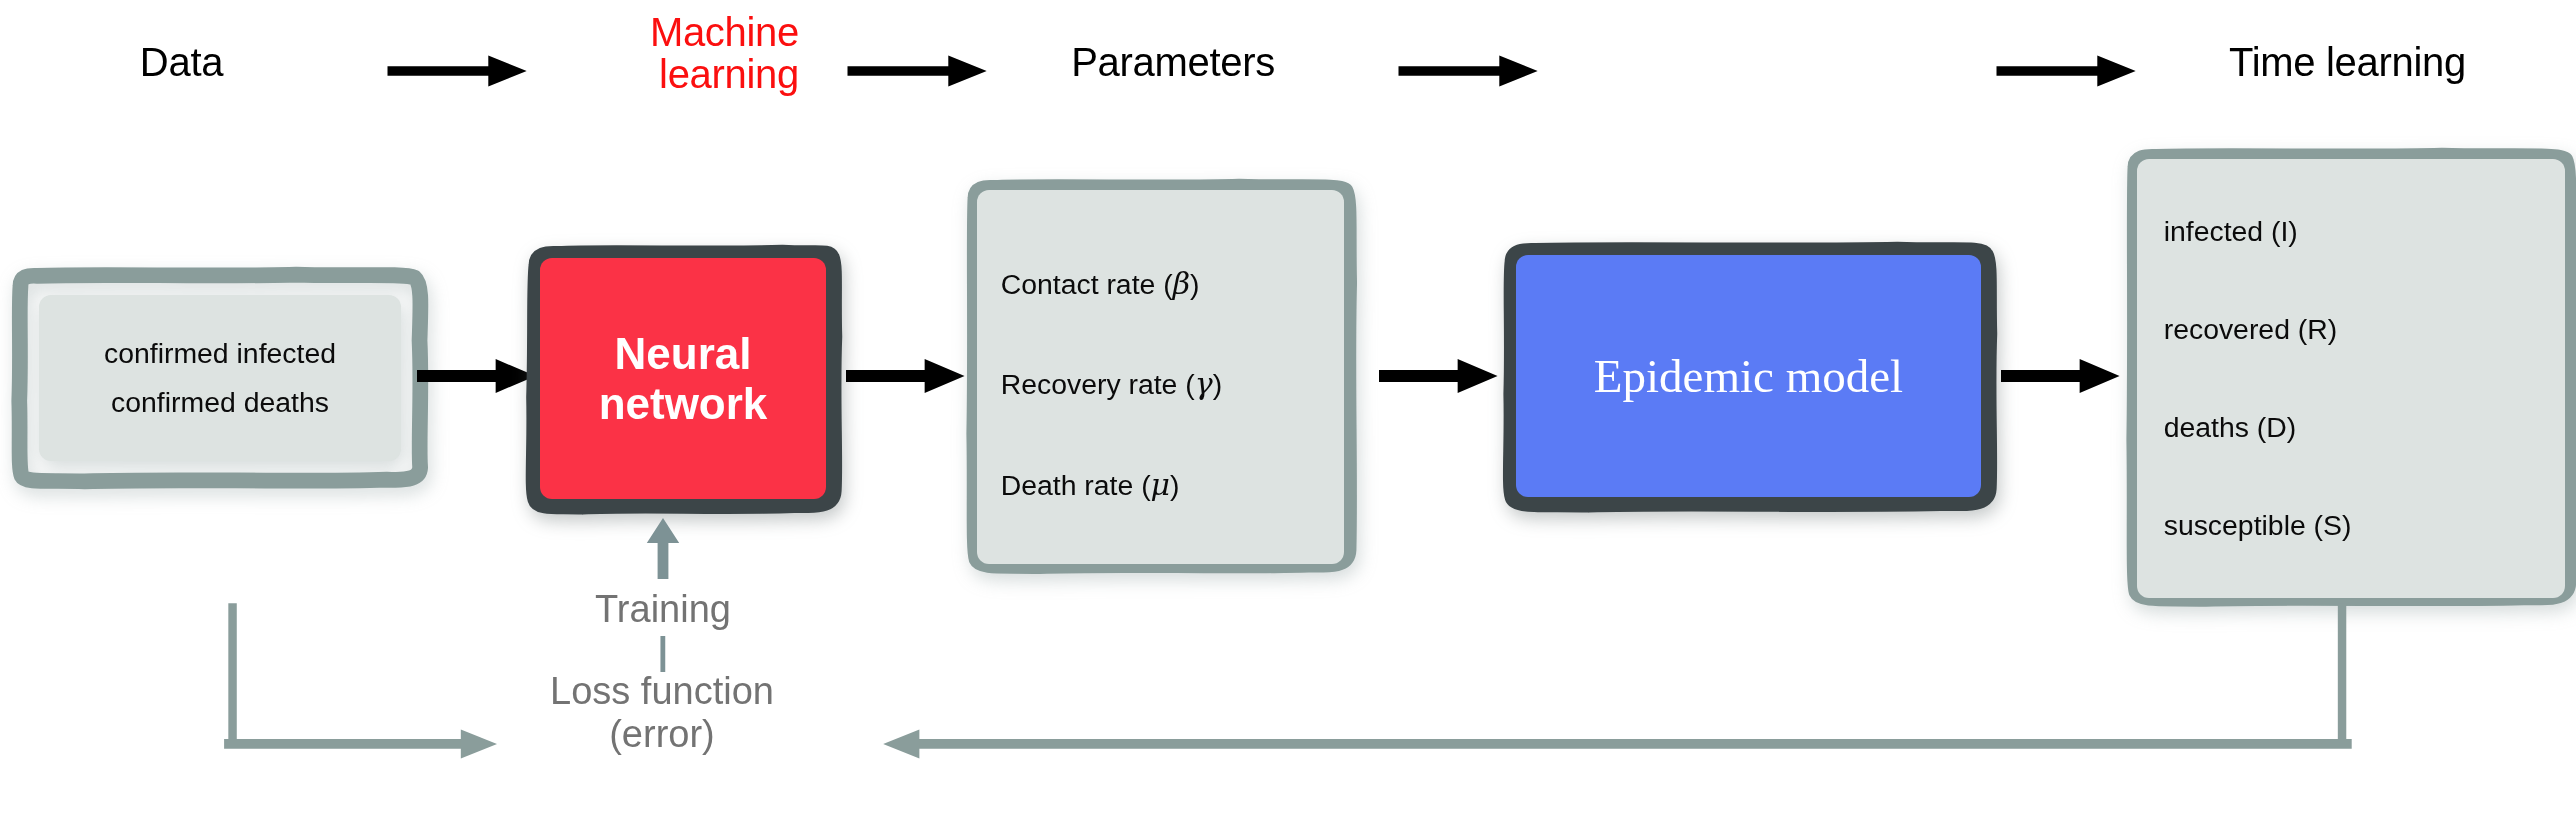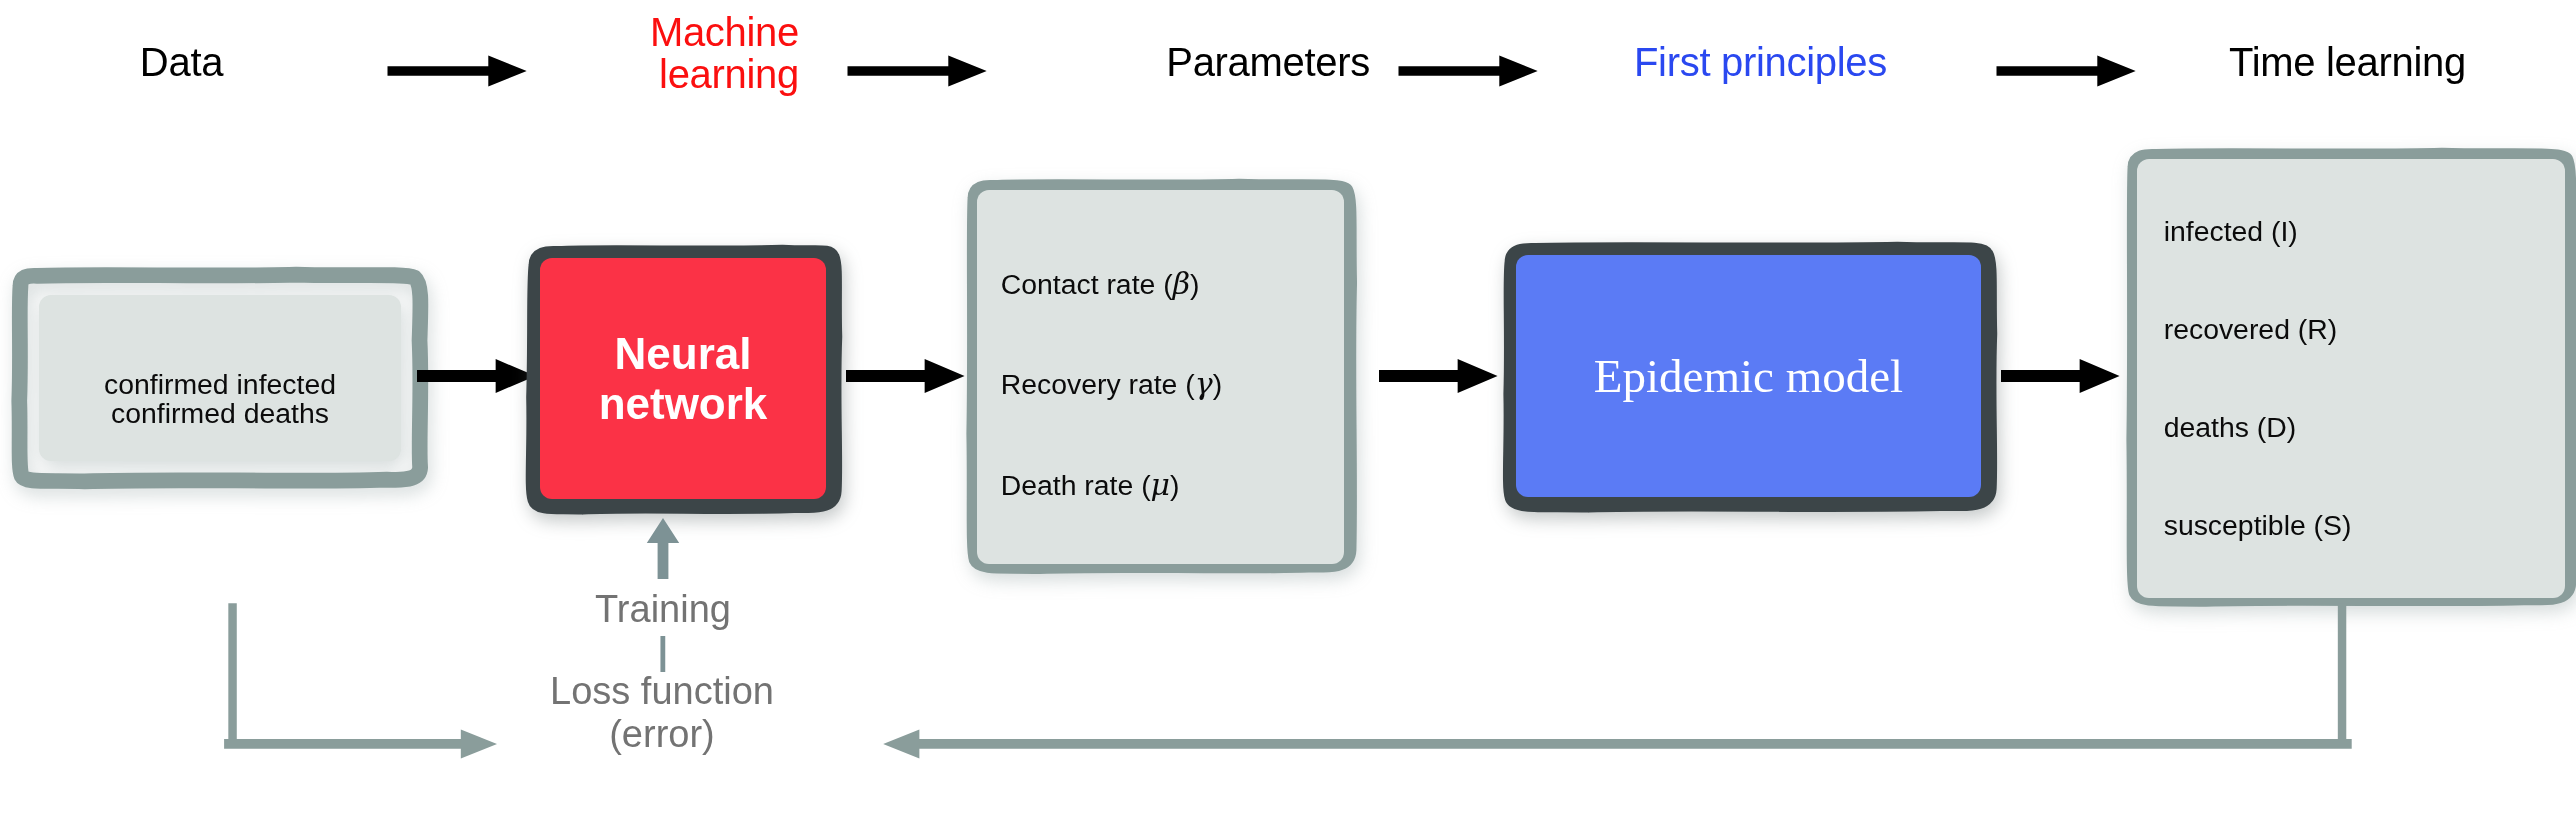--- a/index.html
+++ b/index.html
@@ -133,42 +133,41 @@
     <path d="M0,22 L168,22 L168,4 L232,30 L168,56 L168,38 L0,38 Z" fill="#000"></path>
   </svg>
 
   <div class="hdr-label red" style="left:593px; top:11px; width:206px;">Machine
 learning</div>
 
   <svg class="arrow-svg" style="left:847px; top:53px;" width="145" height="36" viewBox="0 0 240 60">
     <path d="M0,22 L168,22 L168,4 L232,30 L168,56 L168,38 L0,38 Z" fill="#000"></path>
   </svg>
 
-  <div class="hdr-label" style="left:1080px; top:41px; width:290px;text-align:right;">Parameters</div>
+  <div class="hdr-label" style="left:1028px; top:41px; width:290px;">Parameters</div>
 
   <svg class="arrow-svg" style="left:1398px; top:53px;" width="145" height="36" viewBox="0 0 240 60">
     <path d="M0,22 L168,22 L168,4 L232,30 L168,56 L168,38 L0,38 Z" fill="#000"></path>
   </svg>
 
-  <div class="hdr-label blue" style="left:1579px; top:41px; width:363px;">First principles</div>
 
   <svg class="arrow-svg" style="left:1996px; top:53px;" width="145" height="36" viewBox="0 0 240 60">
     <path d="M0,22 L168,22 L168,4 L232,30 L168,56 L168,38 L0,38 Z" fill="#000"></path>
   </svg>
 
   <div class="hdr-label" style="left:2160px; top:41px; width:375px;">Time learning</div>
 
   <div class="sketchbox box-gray" style="left:12px; top:268px; width:416px; height:220px;">
     <svg class="frame" viewBox="0 0 688 364" preserveAspectRatio="none">
       <path d="M14,30 C14,14 26,12 42,13 C150,9 330,15 470,11 C560,14 648,8 666,16
                C678,26 676,60 674,120 C678,200 672,290 675,330
                C674,348 656,352 620,350 C480,355 260,348 120,353
                C60,351 22,356 16,344 C10,330 14,280 12,220 C15,140 11,70 14,30 Z" fill="none" stroke="#8a9d9b" stroke-width="26" stroke-linejoin="round"></path>
     </svg>
-    <div class="inner fill-gray centered-lines" style="margin:27px;justify-content:flex-end;">
+    <div class="inner fill-gray centered-lines" style="margin:27px;">
       <div class="box-line">confirmed infected</div>
       <div class="box-line">confirmed deaths</div>
     </div>
   </div>
 
   <svg class="arrow-svg" style="left:417px; top:359px;" width="121" height="34" viewBox="0 0 200 56">
     <path d="M0,18 L130,18 L130,0 L196,28 L130,56 L130,38 L0,38 Z" fill="#000"></path>
   </svg>
 
   <div class="sketchbox box-dark" style="left:528px; top:246px; width:310px; height:265px;">

